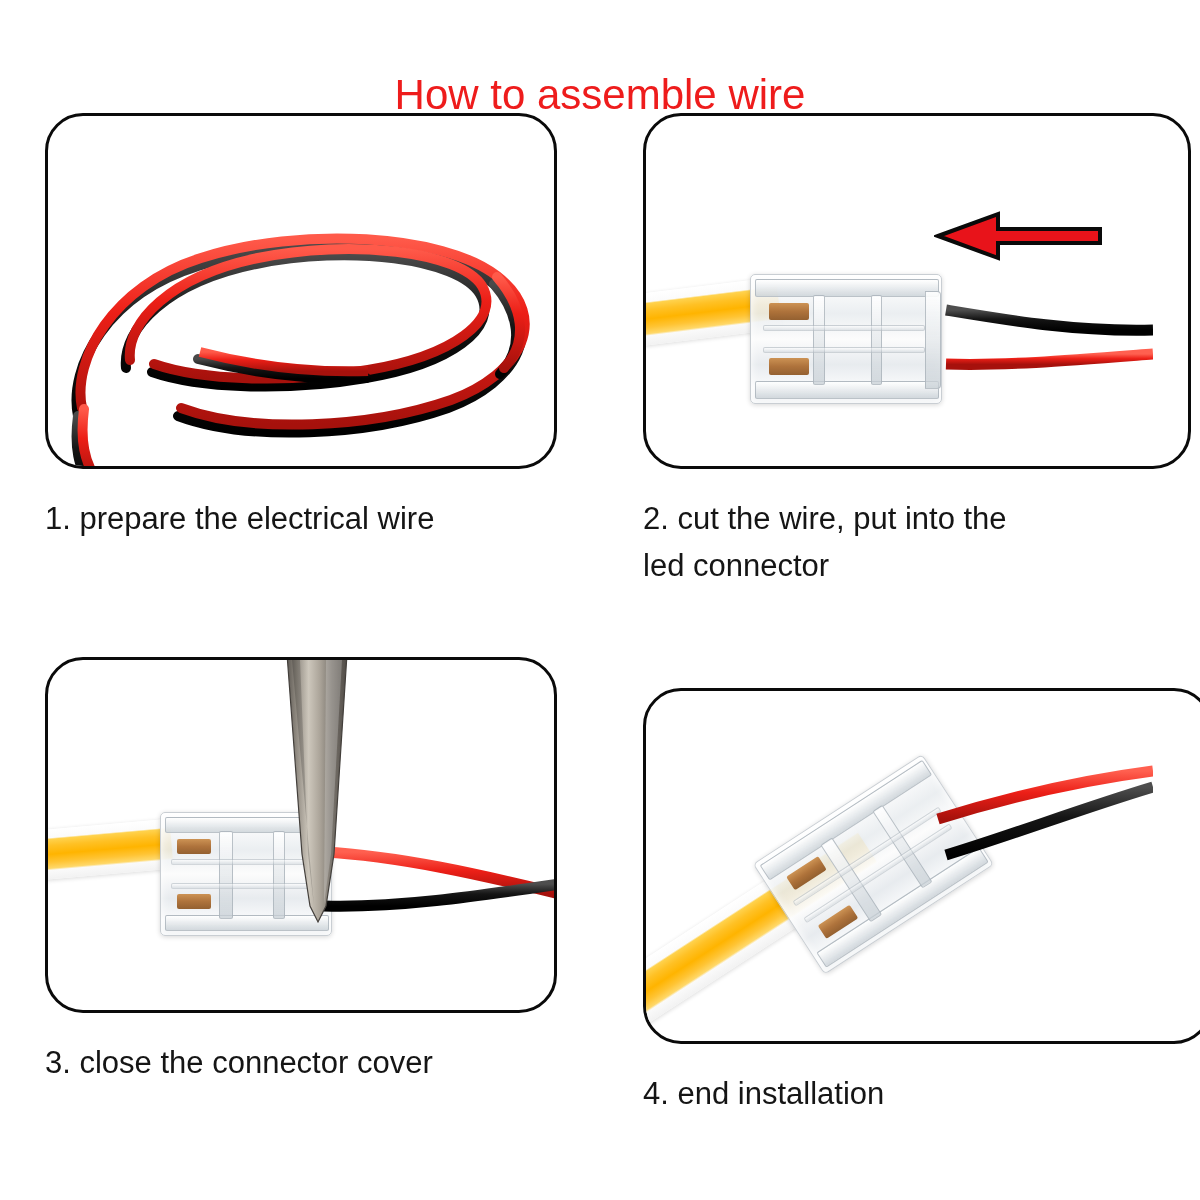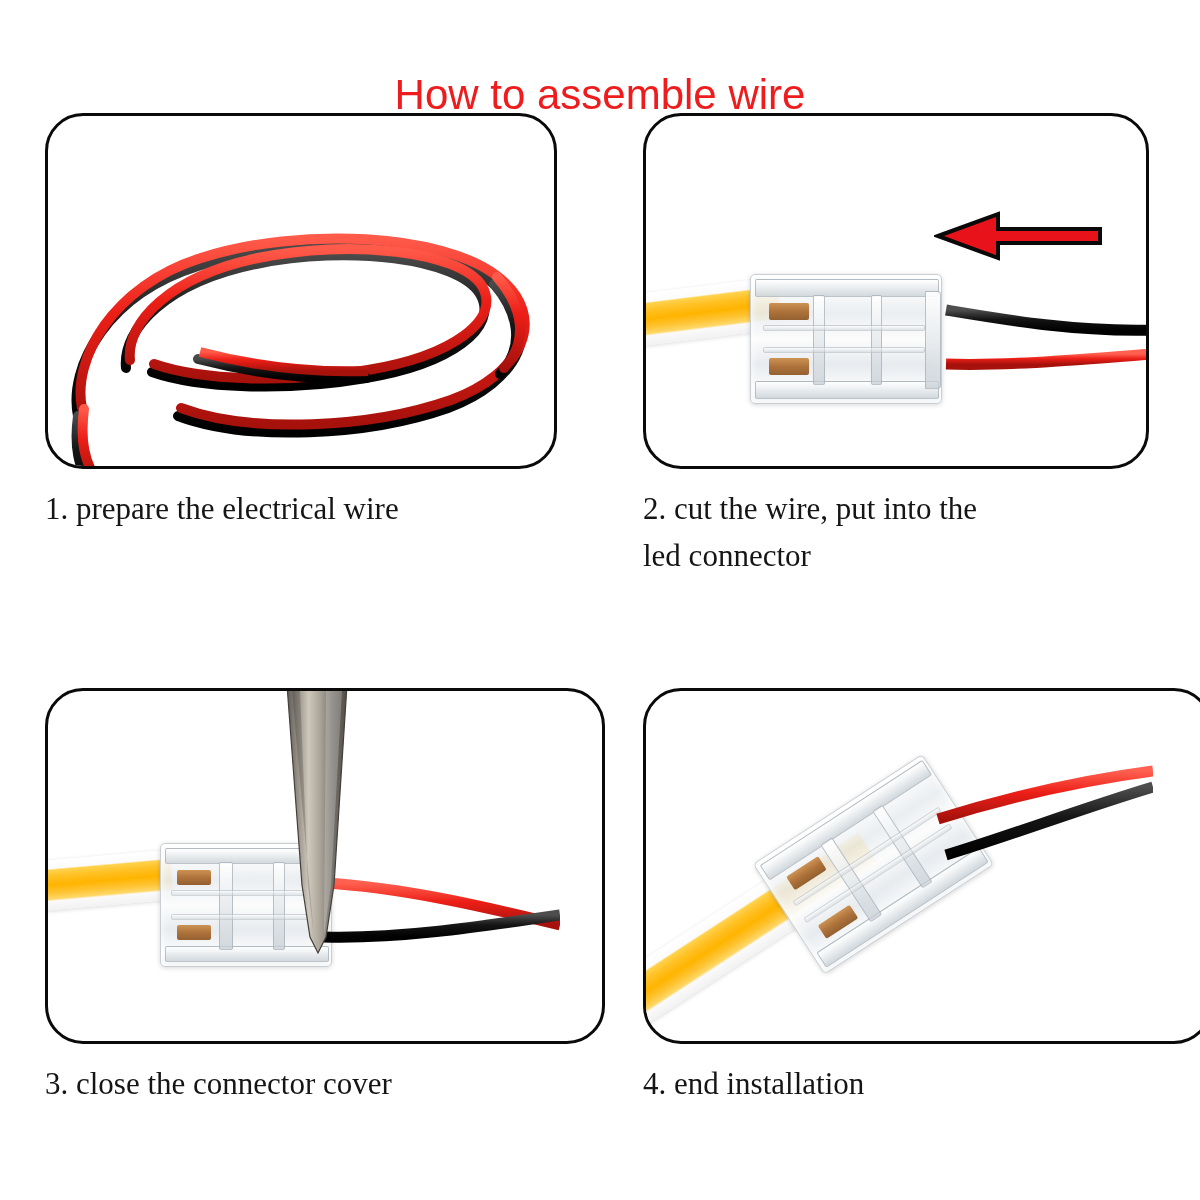--- a/index.html
+++ b/index.html
@@ -37,42 +37,42 @@
     position: absolute;
     top: 0; left: 0;
     width: 1200px;
     height: 1200px;
   }
 
   .step {
     position: absolute;
   }
   .step-1 { left: 45px;  top: 113px; width: 512px; }
-  .step-2 { left: 643px; top: 113px; width: 506px; }
-  .step-3 { left: 45px;  top: 688px; width: 560px; }
+  .step-2 { left: 643px; top: 113px; width: 548px; }
+  .step-3 { left: 45px;  top: 657px; width: 512px; }
   .step-4 { left: 643px; top: 688px; width: 569px; }
 
   .panel {
     position: relative;
     width: 100%;
     height: 356px;
     border: 3px solid #0a0a0a;
     border-radius: 38px;
     background: #ffffff;
     overflow: hidden;
     box-sizing: border-box;
   }
   .step-3 .panel, .step-4 .panel { height: 356px; }
 
   .caption {
-    margin-top: 16px;
+    margin-top: 26px;
     font-size: 31px;
     color: #151515;
     line-height: 1.52;
-    font-family: Liberation Serif, serif;
+    font-family: Liberation Sans, sans-serif;
     white-space: pre-line;
   }
 
   
   .art { position: absolute; inset: 0; }
 
   
   .conn {
     position: absolute;
     background:

